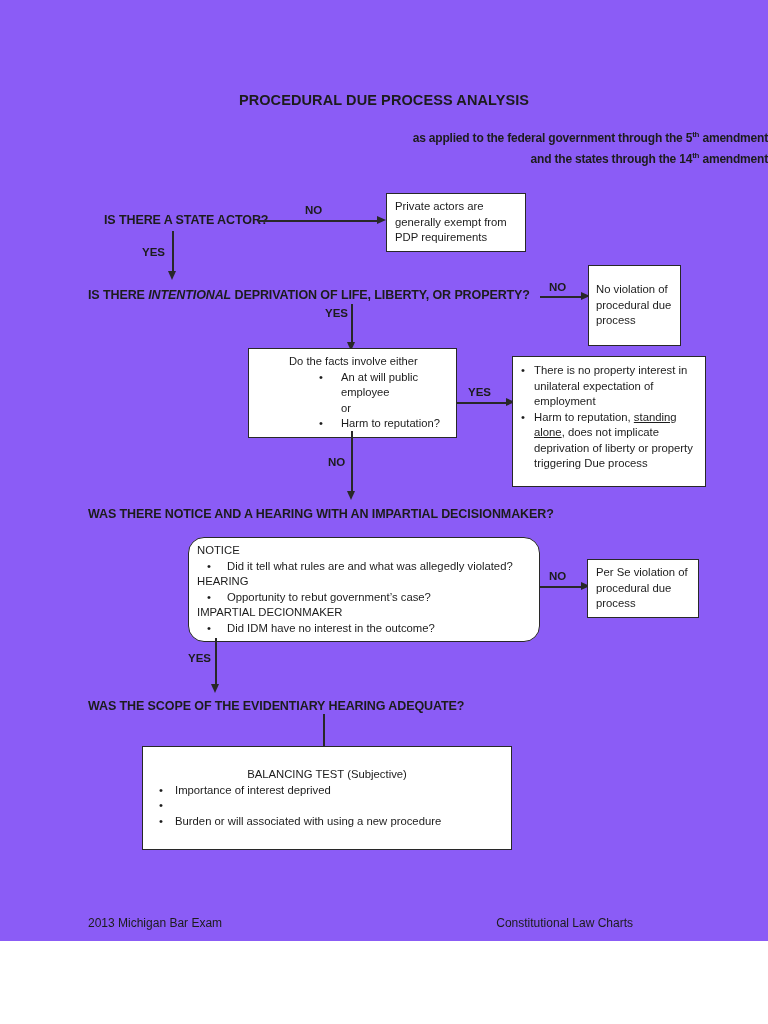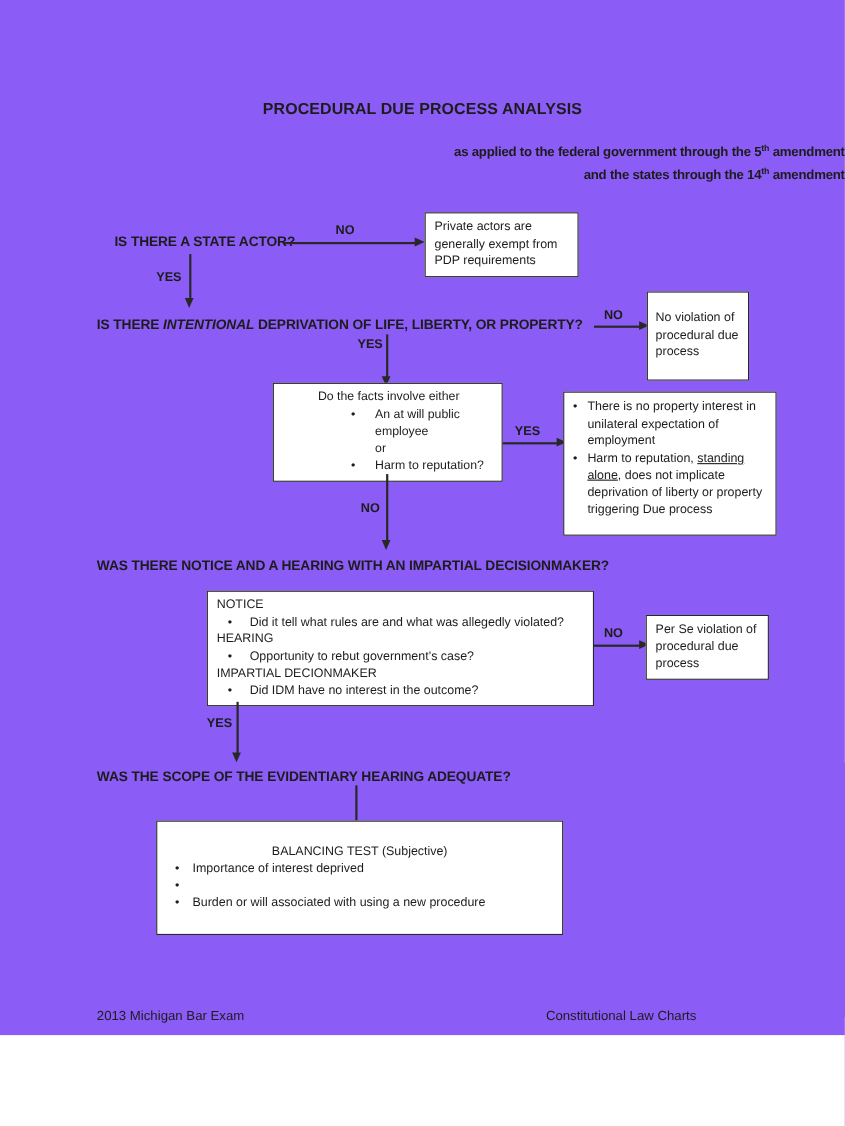--- a/index.html
+++ b/index.html
@@ -124,21 +124,21 @@
         <span><span>Harm to reputation, </span><span class="u">standing alone</span><span>, does not implicate deprivation of liberty or property triggering Due process</span></span>
       </div>
   </div>
 
   <div class="vline" style="left:351px;top:431px;height:63px;"></div>
   <div class="ad" style="left:347px;top:491px;"></div>
   <div class="edge" style="left:328px;top:456px;">NO</div>
 
   <div class="q" style="left:88px;top:507px;">WAS THERE NOTICE AND A HEARING WITH AN IMPARTIAL DECISIONMAKER?</div>
 
-  <div class="box" style="left:188px;top:537px;width:352px;min-height:102px;line-height:15.5px;">
+  <div class="box" style="left:188px;top:537px;width:352px;min-height:102px;line-height:15.5px;border-radius:16px;">
     <div>NOTICE</div>
     <div class="brow notice-b">
         <span class="dot"></span>
         <span>Did it tell what rules are and what was allegedly violated?</span>
       </div>
     <div>HEARING</div>
     <div class="brow notice-b">
         <span class="dot"></span>
         <span>Opportunity to rebut government’s case?</span>
       </div>

